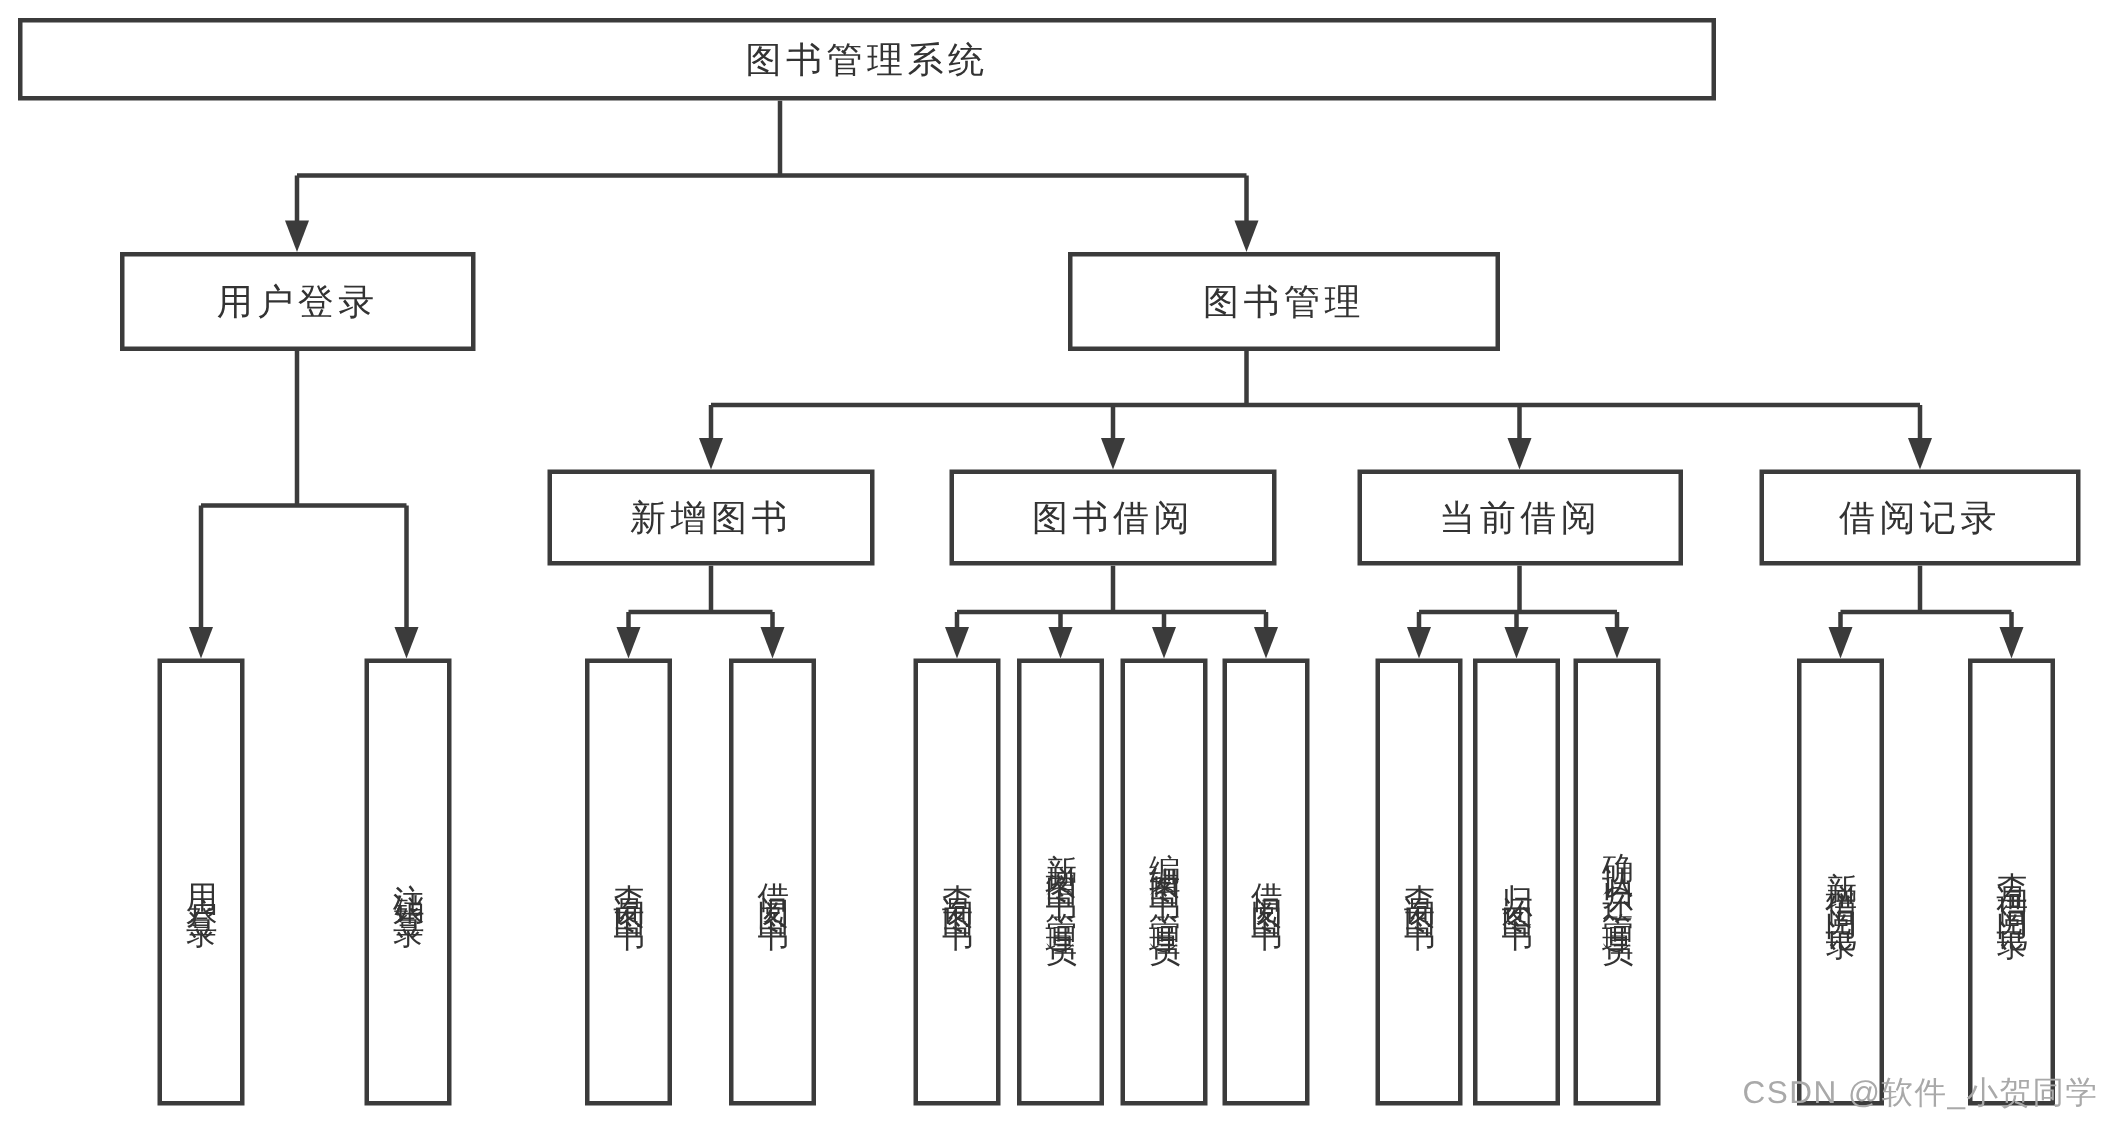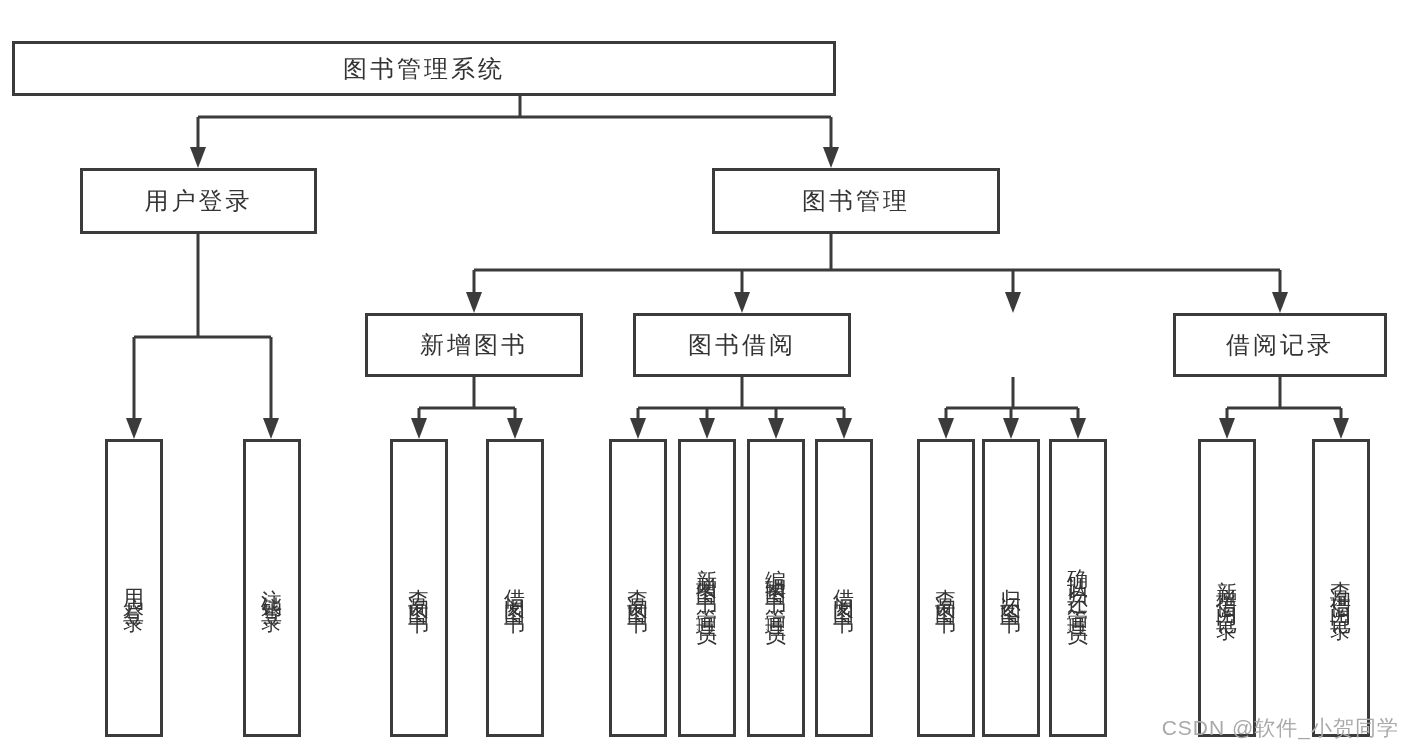--- a/index.html
+++ b/index.html
@@ -55,27 +55,28 @@
       <polygon points="776,439 768,418 784,418"></polygon>
       <polygon points="844,439 836,418 852,418"></polygon>
       <polygon points="946,439 938,418 954,418"></polygon>
       <polygon points="1011,439 1003,418 1019,418"></polygon>
       <polygon points="1078,439 1070,418 1086,418"></polygon>
       <polygon points="1227,439 1219,418 1235,418"></polygon>
       <polygon points="1341,439 1333,418 1349,418"></polygon>
     </g>
   </svg>
 
-  <div class="box h-box" style="left:12px; top:12px; width:824px; height:55px;margin-top:29px;">图书管理系统</div>
+  <div class="box h-box" style="left:12px; top:12px; width:1132px; height:55px;">图书管理系统</div>
 
   <div class="box h-box" style="left:80px; top:168px; width:237px; height:66px;">用户登录</div>
   <div class="box h-box" style="left:712px; top:168px; width:288px; height:66px;">图书管理</div>
 
   <div class="box h-box" style="left:365px; top:313px; width:218px; height:64px;">新增图书</div>
   <div class="box h-box" style="left:633px; top:313px; width:218px; height:64px;">图书借阅</div>
+  <div class="box h-box" style="left:905px; top:313px; width:217px; height:64px;">当前借阅</div>
   <div class="box h-box" style="left:1173px; top:313px; width:214px; height:64px;">借阅记录</div>
 
   <div class="box v-box" style="left:105px; top:439px; width:58px; height:298px;">用户登录</div>
   <div class="box v-box" style="left:243px; top:439px; width:58px; height:298px;">注销登录</div>
 
   <div class="box v-box" style="left:390px; top:439px; width:58px; height:298px;">查询图书</div>
   <div class="box v-box" style="left:486px; top:439px; width:58px; height:298px;">借阅图书</div>
 
   <div class="box v-box" style="left:609px; top:439px; width:58px; height:298px;">查询图书</div>
   <div class="box v-box" style="left:678px; top:439px; width:58px; height:298px;">新增图书（管理员）</div>

